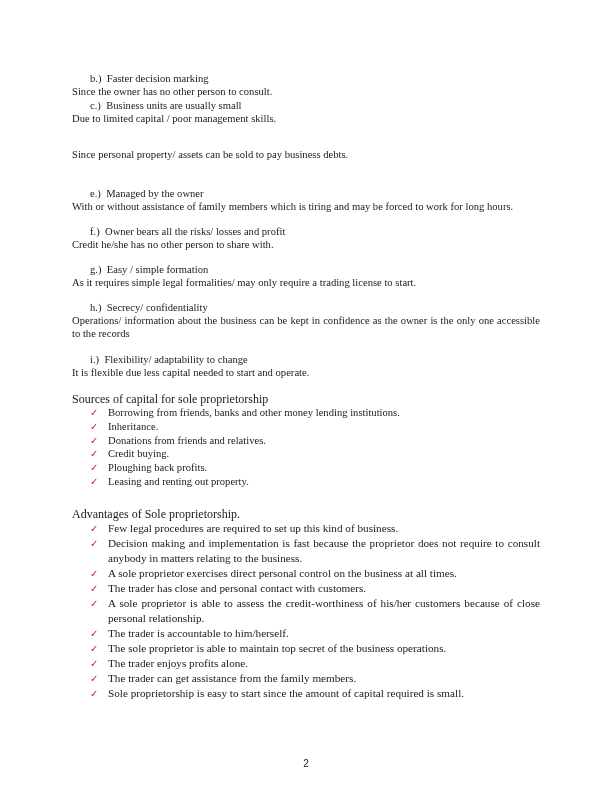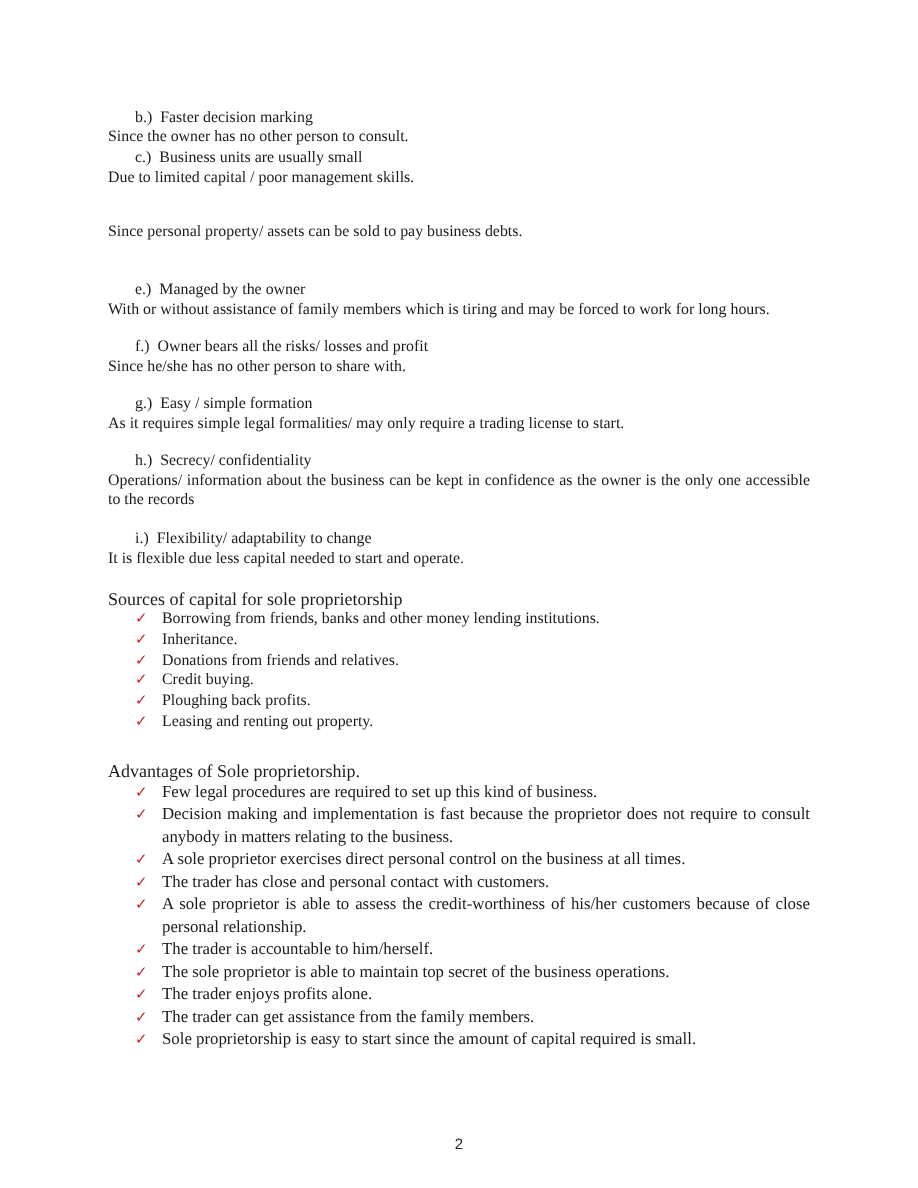--- a/index.html
+++ b/index.html
@@ -37,21 +37,21 @@
     <div>Since personal property/ assets can be sold to pay business debts.</div>
   </div>
 
   <div class="para" style="top:187px;">
     <div class="sub"><span>e.)</span>&nbsp; <span>Managed by the owner</span></div>
     <div>With or without assistance of family members which is tiring and may be forced to work for long hours.</div>
   </div>
 
   <div class="para" style="top:225px;">
     <div class="sub"><span>f.)</span>&nbsp; <span>Owner bears all the risks/ losses and profit</span></div>
-    <div>Since he/she has no other person to share with.</div>
+    <div>Credit he/she has no other person to share with.</div>
   </div>
 
   <div class="para" style="top:263px;">
     <div class="sub"><span>g.)</span>&nbsp; <span>Easy / simple formation</span></div>
     <div>As it requires simple legal formalities/ may only require a trading license to start.</div>
   </div>
 
   <div class="para" style="top:301px;">
     <div class="sub"><span>h.)</span>&nbsp; <span>Secrecy/ confidentiality</span></div>
     <div class="justify">Operations/ information about the business can be kept in confidence as the owner is the only one accessible to the records</div>

